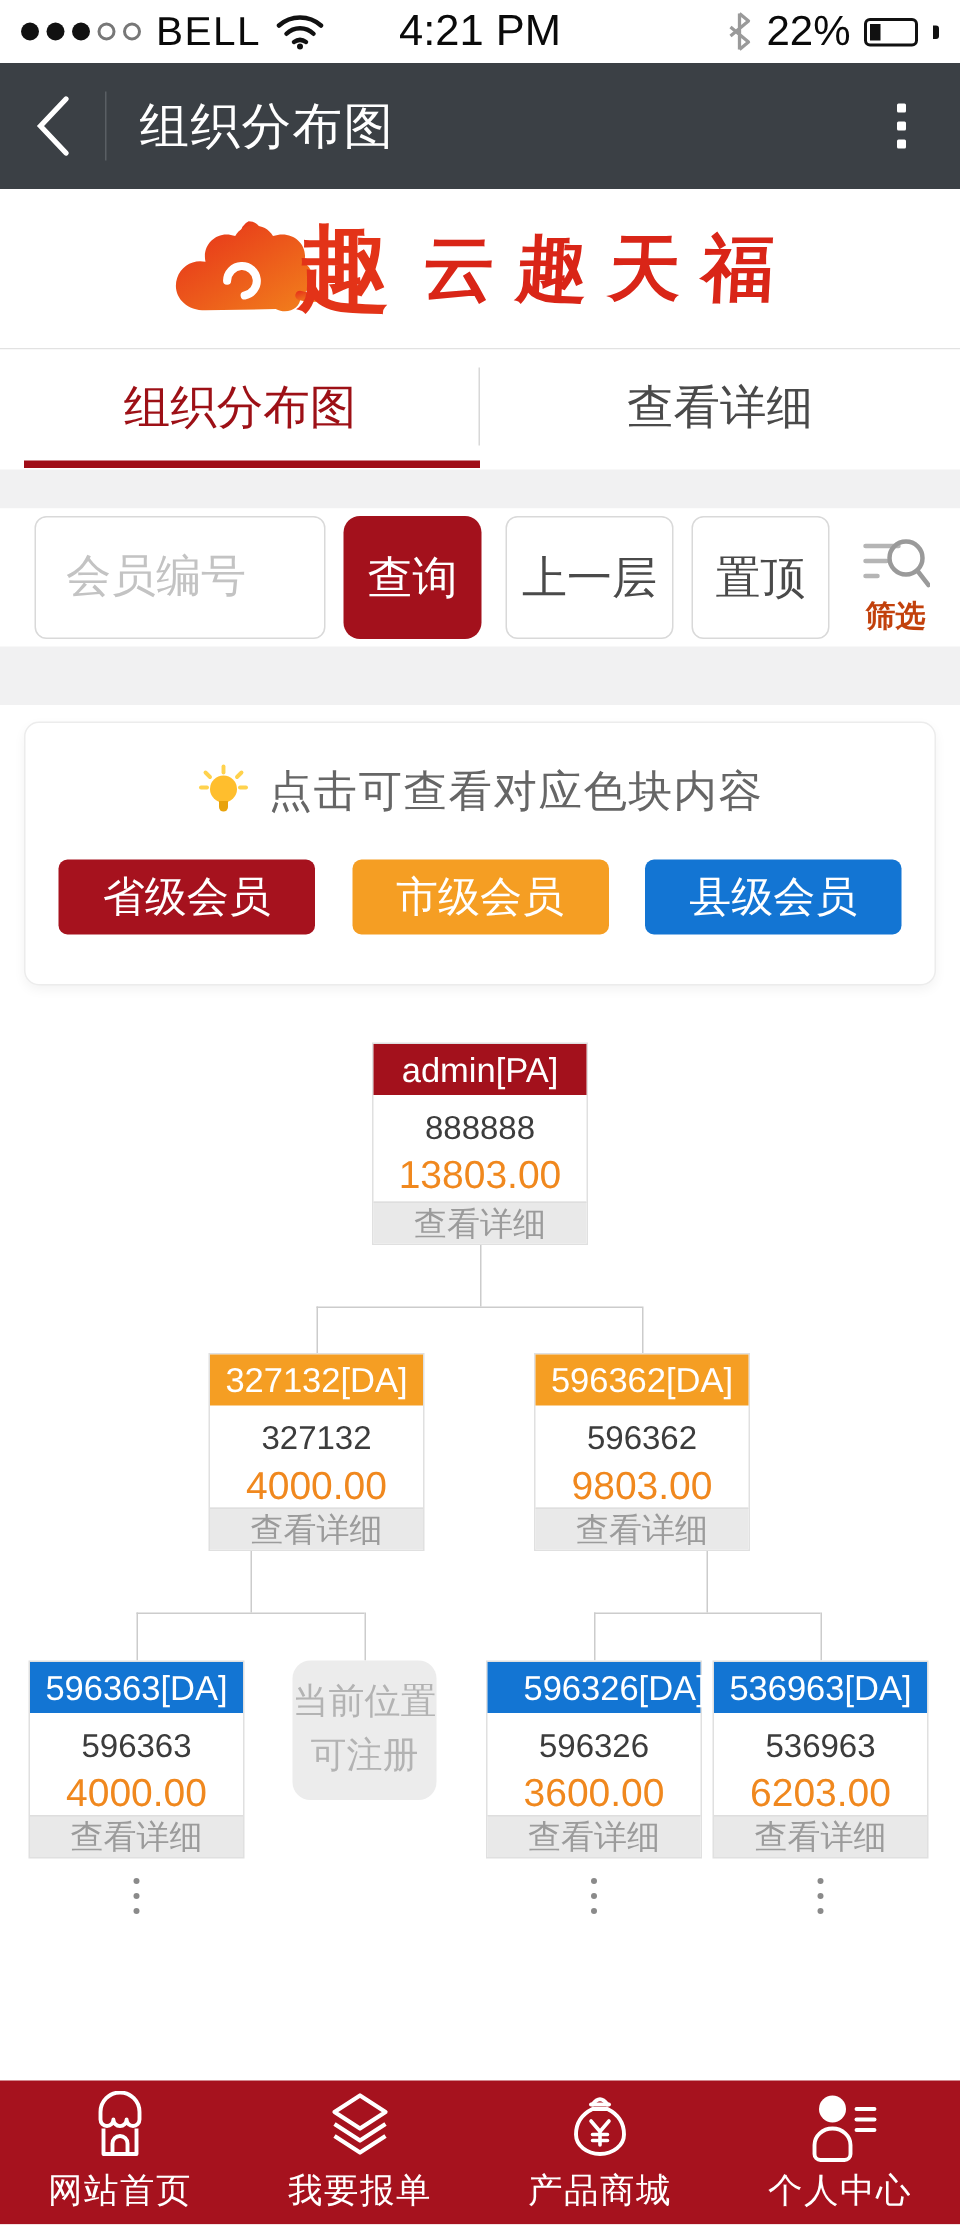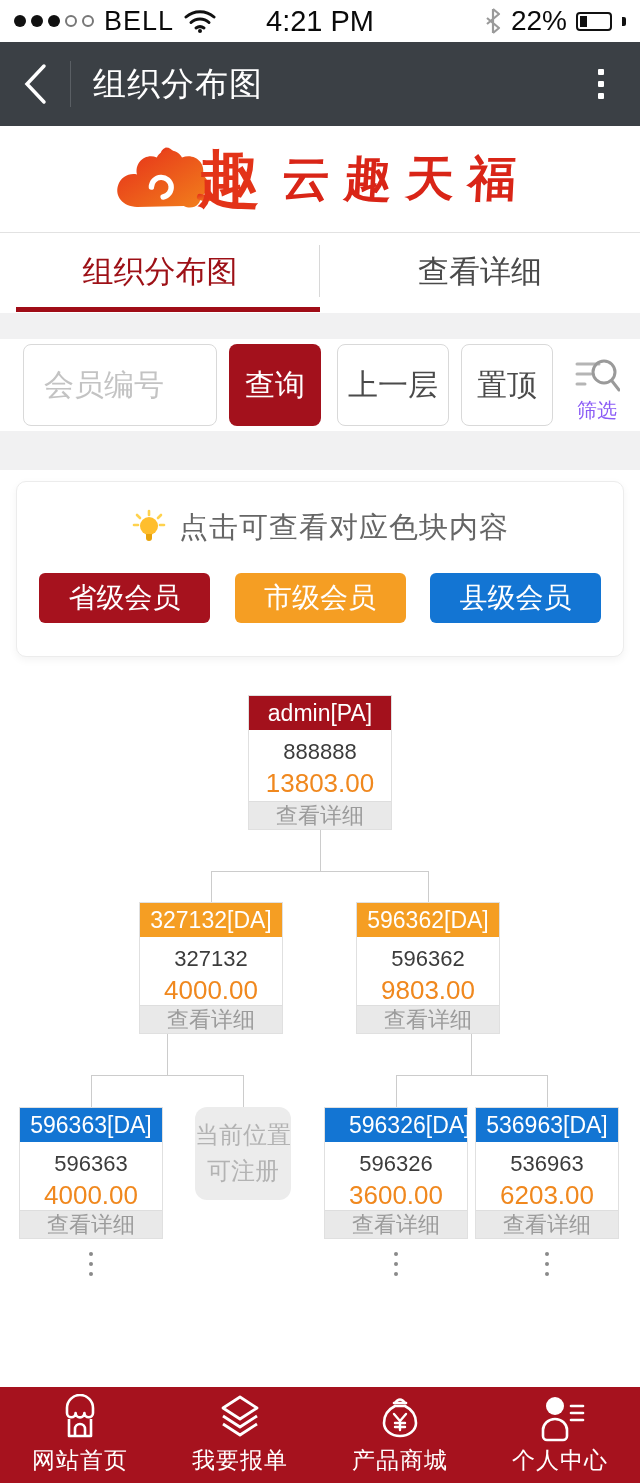--- a/index.html
+++ b/index.html
@@ -50,26 +50,26 @@
   .gb1 { top:313px; height:26px; }
   .gb2 { top:431px; height:39px; }
 
   
   .search-sec { position:absolute; top:339px; left:0; width:640px; height:92px; background:#fff;
     display:flex; align-items:center; padding-left:23px; }
   .inp { width:194px; height:82px; border:1px solid #d9d9d9; border-radius:8px; font-size:30px;
     padding:0 20px; color:#333; outline:none; font-family:inherit; }
   .inp::placeholder { color:#c3c3c3; }
   .btn { height:82px; border-radius:8px; font-size:30px; display:flex; align-items:center; justify-content:center; cursor:pointer; }
-  .btn-query { width:92px; margin-left:12px; background:#a3111c; color:#fff; }
+  .btn-query { width:92px; margin-left:12px; background:#a3111c; color:#fff;border-radius:11px; }
   .btn-up { width:112px; margin-left:16px; }
   .btn-top { width:92px; margin-left:12px; }
   .btn-outline { background:#fff; border:1px solid #d9d9d9; color:#4a4a4a; }
   .filter { margin-left:14px; width:60px; display:flex; flex-direction:column; align-items:center; cursor:pointer; margin-top:10px; }
-  .filter-label { font-size:20px; color:#8b5cf6; margin-top:-2px; }
+  .filter-label { font-size:20px; color:#c2410c; margin-top:-2px;font-weight:bold; }
 
   
   .card { position:absolute; top:481px; left:16px; width:608px; height:176px; background:#fff;
     border:1px solid #ececec; border-radius:10px; box-shadow:0 3px 8px rgba(0,0,0,.05); }
   .hint-row { display:flex; align-items:center; justify-content:center; margin-top:26px; gap:12px; }
   .hint-text { font-size:29px; color:#666; letter-spacing:1px; }
   .legend-row { position:absolute; top:91px; left:0; width:100%; display:flex; padding:0 22px; justify-content:space-between; }
   .legend-btn { width:171px; height:50px; border-radius:6px; color:#fff; font-size:28px;
     display:flex; align-items:center; justify-content:center; cursor:pointer; }
 

